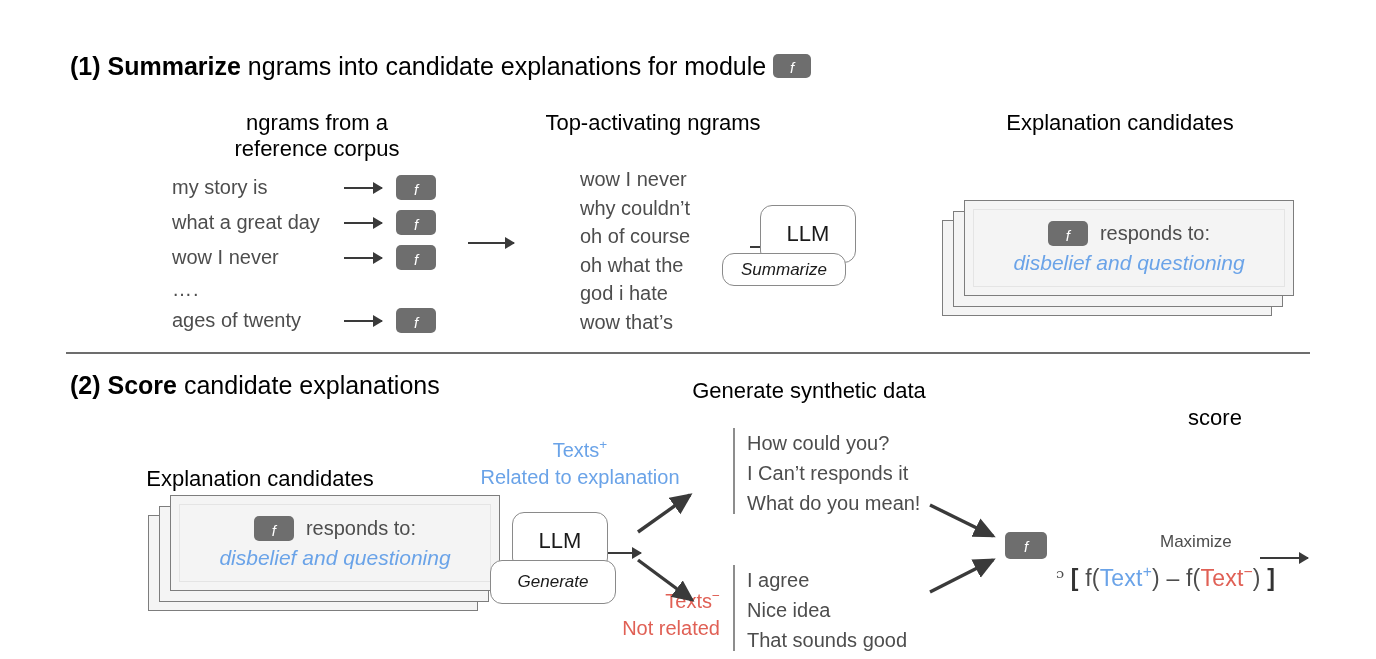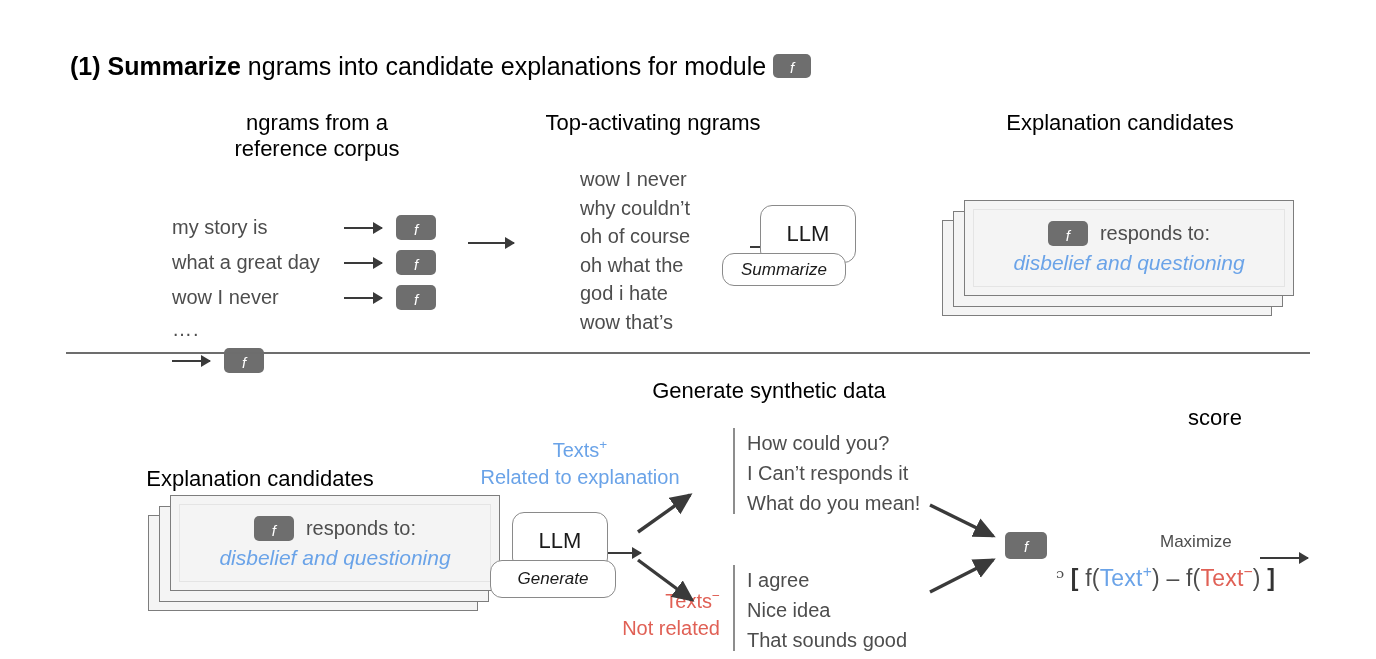--- a/index.html
+++ b/index.html
@@ -227,21 +227,21 @@
   <div class="abs col-head" style="left:182px;top:110px;width:270px;">
     <div>ngrams from a</div>
     <div>reference corpus</div>
   </div>
 
   <div class="abs col-head" style="left:508px;top:110px;width:290px;">Top-activating ngrams</div>
 
   <div class="abs col-head" style="left:955px;top:110px;width:330px;">Explanation candidates</div>
 
   
-  <div class="abs" style="left:172px;top:170px;width:300px;margin-top:40px;">
+  <div class="abs" style="left:172px;top:170px;width:300px;">
 
     <div class="ngram-row">
       <span class="ngram-text" style="width:160px;">my story is</span>
       <span class="arrow-lr" style="width:38px;margin-left:12px;"></span>
       <span class="fbadge row-badge" style="margin-left:14px;">f</span>
     </div>
 
     <div class="ngram-row">
       <span class="ngram-text" style="width:172px;">what a great day</span>
       <span class="arrow-lr" style="width:38px;margin-left:0px;"></span>
@@ -252,20 +252,21 @@
       <span class="ngram-text" style="width:160px;">wow I never</span>
       <span class="arrow-lr" style="width:38px;margin-left:12px;"></span>
       <span class="fbadge row-badge" style="margin-left:14px;">f</span>
     </div>
 
     <div class="ngram-row" style="height:28px;">
       <span class="ngram-dots">….</span>
     </div>
 
     <div class="ngram-row">
+      <span class="ngram-text" style="width:172px;">ages of twenty</span>
       <span class="arrow-lr" style="width:38px;margin-left:0px;"></span>
       <span class="fbadge row-badge" style="margin-left:14px;">f</span>
     </div>
   </div>
 
   
   <span class="abs arrow-lr" style="left:468px;top:230px;width:46px;"></span>
 
   
   <div class="abs" style="left:580px;top:165px;">
@@ -303,23 +304,28 @@
         </div>
         <div class="card-line2">disbelief and questioning</div>
       </div>
     </div>
   </div>
 
   
   <div class="divider" style="left:66px;top:352px;width:1244px;"></div>
 
   
-
-  
-  <div class="abs col-head" style="left:609px;top:378px;width:320px;">Generate synthetic data</div>
+  <div class="abs step-title" style="left:70px;top:373px;">
+    <span class="num">(2)</span>
+    <span class="kw">Score</span>
+    <span>candidate explanations</span>
+  </div>
+
+  
+  <div class="abs col-head" style="left:649px;top:378px;width:320px;">Generate synthetic data</div>
 
   <div class="abs col-head" style="left:1090px;top:405px;width:250px;">
     <div>score</div>
   </div>
 
   <div class="abs col-head" style="left:100px;top:466px;width:320px;">Explanation candidates</div>
 
   
   <div class="card-stack" style="left:148px;top:495px;width:372px;height:118px;">
     <div class="card-layer" style="left:0px;  top:20px; width:330px;height:96px;"></div>
@@ -335,21 +341,21 @@
     </div>
   </div>
 
   
   <span class="abs arrow-lr" style="left:452px;top:540px;width:44px;"></span>
 
   
   <div class="abs llm-box" style="left:512px;top:512px;width:96px;height:58px;">
     <span>LLM</span>
   </div>
-  <div class="abs llm-sub" style="left:490px;top:560px;width:126px;height:38px;">
+  <div class="abs llm-sub" style="left:490px;top:560px;width:126px;height:44px;">
     <span>Generate</span>
   </div>
 
   
   <div class="abs tlabel pos" style="left:440px;top:437px;width:280px;">
     <div><span>Texts</span><sup class="sign">+</sup></div>
     <div>Related to explanation</div>
   </div>
   <div class="vrule" style="left:733px;top:428px;height:86px;"></div>
   <div class="abs" style="left:747px;top:428px;">

